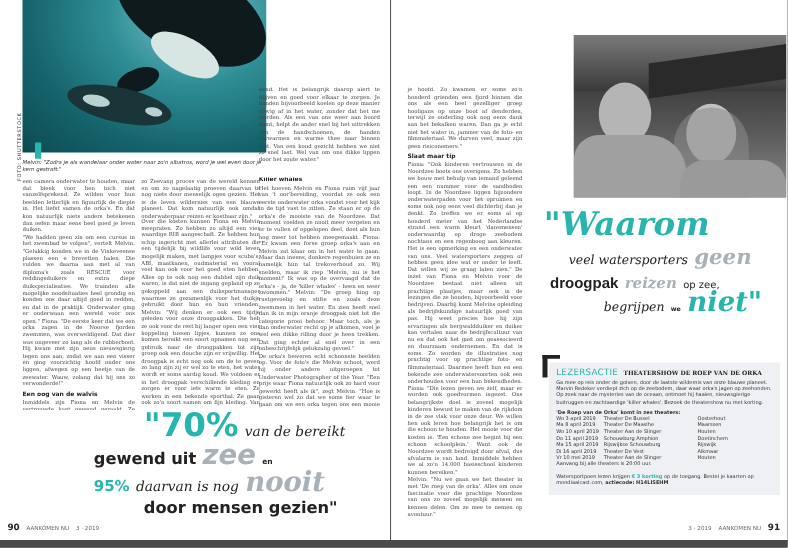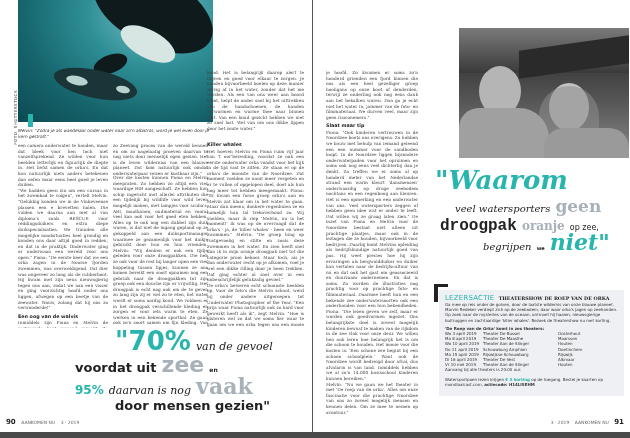--- a/index.html
+++ b/index.html
@@ -20,21 +20,21 @@
   .accent-bar { position: absolute; left: 28px; top: 114px; width: 5px; height: 13px; background: #27b5ae; }
   .caption { position: absolute; left: 18px; top: 128px; width: 196px; font-size: 4.3px; line-height: 5.5px; font-style: italic; font-family: "DejaVu Sans", sans-serif; color: #333; }
 
   .col { position: absolute; font-size: 4.3px; line-height: 5.6px; color: #444; text-align: justify; }
   .col p { margin-bottom: 0; }
   .col h4 { font-family: "DejaVu Sans", sans-serif; font-weight: bold; font-size: 4.8px; line-height: 6.5px; color: #222; margin-top: 3px; }
 
   .pull-left { position: absolute; left: 75px; top: 328px; width: 240px; font-family: "DejaVu Sans", sans-serif; }
   .pl-line { white-space: nowrap; position: absolute; }
   .teal { color: #27b5ae; }
-  .grey { color: #a8b0b8; }
+  .grey { color: #a8b0b8; font-style: italic; }
   .dark { color: #222; }
   .ital { font-style: italic; font-family: "DejaVu Serif", serif; font-weight: normal; }
   .heavy { font-weight: bold; }
 
   .folio { position: absolute; font-family: "DejaVu Sans", sans-serif; font-size: 4.5px; color: #666; }
   .folio .num { font-weight: bold; font-size: 7px; color: #222; margin-top: 40px; }
 
   
   .crew-photo { position: absolute; left: 146px; top: 28px; width: 170px; height: 130px;
     background: linear-gradient(180deg, #6d6d6d 0%, #3d3d3d 30%, #5a5a5a 60%, #8a8a8a 100%); overflow: hidden; }
@@ -92,31 +92,31 @@
     </div>
     <div class="col" style="left:207px;top:142px;width:97px;height:185px;overflow:hidden;">
       <h4 style="margin-top:0;">Killer whales</h4>
       <p>Het hoeven Melvin en Fiona ruim vijf jaar van 't oor'bereiding, voordat ze ook een eerste onderwater orka vondst voor het kijk in de tijd vast te zitten. Ze staan er op de orka's de mooiste van de Noordzee. Dat moment voelden ze nooit meer vergeten en er te vullen of opgelopen deel, doet als hun nog meer tot hebben meegemaakt. Fiona: "Er kwam een forse groep orka's aan en Melvin zat klaar om in het water te gaan. Maar dan ineens, donkere regenbuien ze en namelijk hun tal trekoverhoud zo. Wij snelden, maar ik riep 'Melvin, nu is het moment!' Ik was op de overvaagd dat de orka's - ja, de 'killer whales' - heen en weer zwommen." Melvin: "De groep hing op rustgevoelig en stilte en zoals deze zwemmen in het water. En zien heeft snel dan ik in mijn oranje droogpak niet tot die categorie prooi behoor. Maar toch, als je dan onderwater recht op je afkomen, voel je wel een dikke rilling door je heen trekken. Dat ging echter al snel over in een onbeschrijfelijk gelukzalig gevoel."</p>
       <p>De orka's beweren echt schoonste beelden op. Voor de foto's die Melvin schoot, werd hij onder andere uitgeroepen tot Underwater Photographer of the Year. "Een prijs waar Fiona natuurlijk ook zo hard voor gewerkt heeft als ik", zegt Melvin. "Hoe is gisteren wel zo dat we soms fier waar te gaan om we een orka tegen ons een mooie tijd. Zo'n bedenking moet je mee je ham, je hoofd, je</p>
     </div>
 
     <div class="pull-left">
       <div class="pl-line" style="left:40px;top:0px;">
         <span class="teal heavy" style="font-size:26px;line-height:26px;">"70%</span>
-        <span class="dark ital" style="font-size:11px;">van de gevoel</span>
+        <span class="dark ital" style="font-size:11px;">van de bereikt</span>
       </div>
       <div class="pl-line" style="left:0px;top:24px;">
-        <span class="dark heavy" style="font-size:13px;">voordat uit</span>
+        <span class="dark heavy" style="font-size:13px;">gewend uit</span>
         <span class="grey heavy" style="font-size:22px;">zee</span>
         <span class="dark heavy" style="font-size:6px;">en</span>
       </div>
       <div class="pl-line" style="left:0px;top:45px;">
         <span class="teal heavy" style="font-size:12px;">95%</span>
         <span class="dark ital" style="font-size:11px;">daarvan is nog</span>
-        <span class="grey heavy" style="font-size:22px;font-family:'DejaVu Serif',serif;">vaak</span>
+        <span class="grey heavy" style="font-size:22px;font-family:'DejaVu Serif',serif;">nooit</span>
       </div>
       <div class="pl-line" style="left:40px;top:67px;">
         <span class="dark heavy" style="font-size:13px;">door mensen gezien"</span>
       </div>
     </div>
 
     <div class="folio" style="left:6px;top:418px;">
       <span class="num">90</span>
       <span style="margin-left:4px;">AANKOMEN NU</span>
       <span style="margin-left:4px;">3 · 2019</span>
@@ -143,22 +143,22 @@
 
     <div class="pull-right">
       <div class="pl-line" style="left:0px;top:0px;">
         <span class="teal ital" style="font-size:26px;font-weight:bold;">"Waarom</span>
       </div>
       <div class="pl-line" style="left:20px;top:31px;">
         <span class="dark ital" style="font-size:10px;">veel watersporters</span>
         <span class="grey heavy" style="font-size:17px;font-family:'DejaVu Serif',serif;">geen</span>
       </div>
       <div class="pl-line" style="left:5px;top:50px;">
-        <span class="dark heavy" style="font-size:16px;font-family:Liberation Mono, monospace;">droogpak</span>
-        <span class="grey heavy" style="font-size:12px;font-family:'DejaVu Serif',serif;">oranje</span>
+        <span class="dark heavy" style="font-size:12px;font-family:Liberation Sans, sans-serif;">droogpak</span>
+        <span class="grey heavy" style="font-size:12px;font-family:'DejaVu Serif',serif;">reizen</span>
         <span class="dark" style="font-size:8px;">op zee,</span>
       </div>
       <div class="pl-line" style="left:48px;top:64px;">
         <span class="dark ital" style="font-size:10px;">begrijpen</span>
         <span class="dark heavy" style="font-size:5px;">we</span>
         <span class="teal ital heavy" style="font-size:22px;">niet"</span>
       </div>
     </div>
 
     <div class="lezers-corner"></div>

